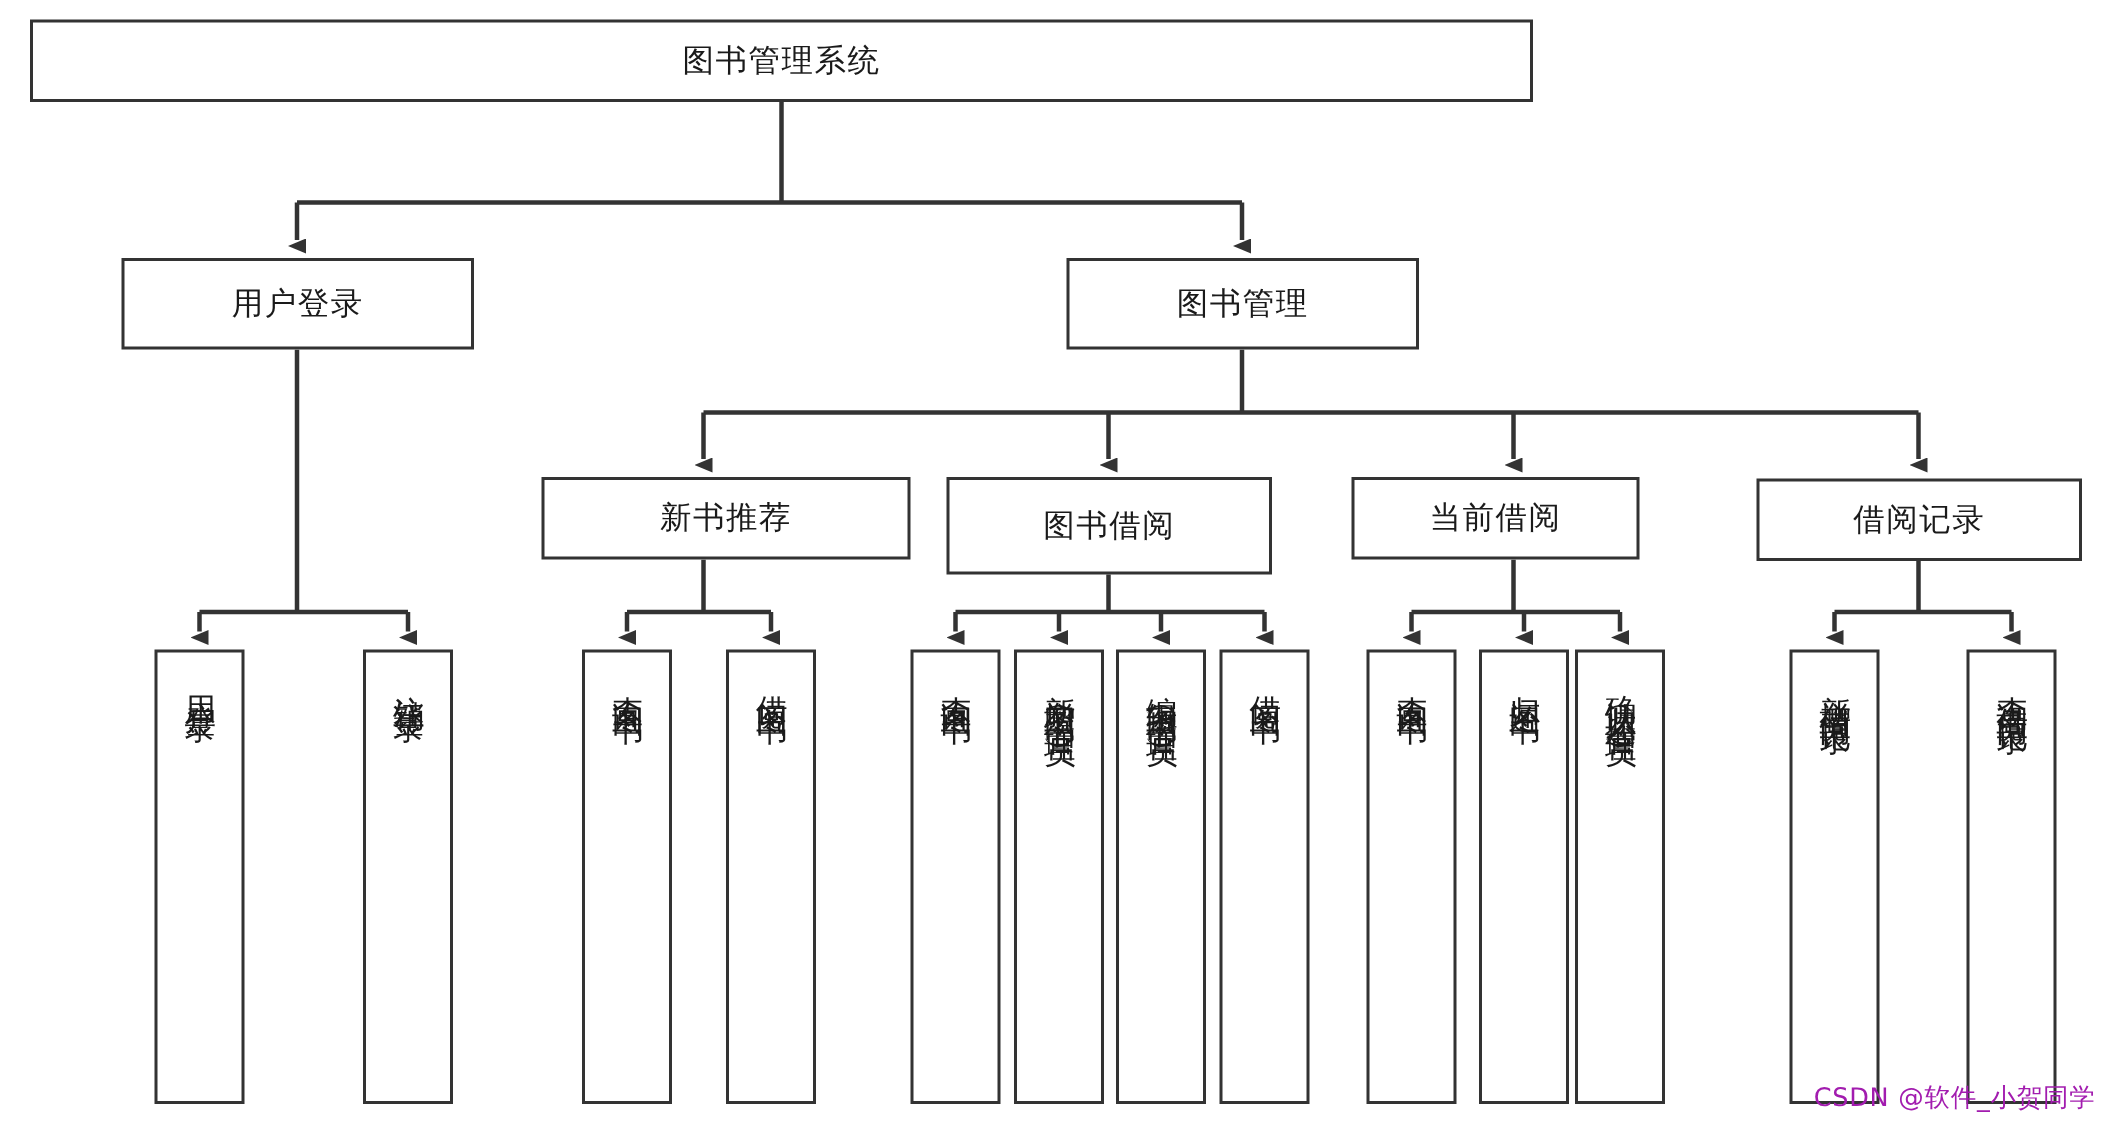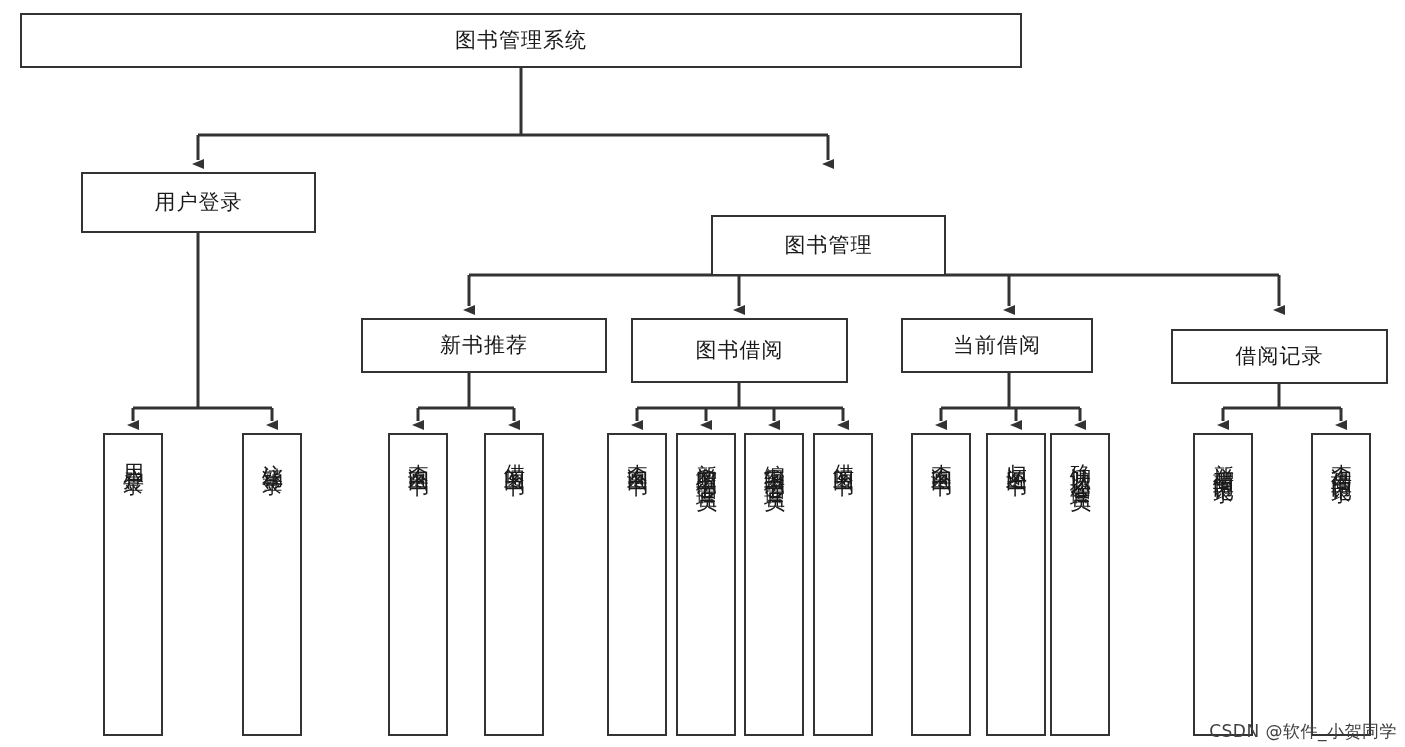--- a/index.html
+++ b/index.html
@@ -39,21 +39,21 @@
     font-size:21px;
     letter-spacing:4px;
     line-height:1;
     white-space:nowrap;
     user-select:none;
   }
   .watermark{
     position:absolute;
     right:8px;bottom:4px;
     font-size:17px;
-    color:#404040;
+    color:#a21caf;
     letter-spacing:0.5px;
     user-select:none;
     white-space:nowrap;
   }
 </style>
 </head>
 <body>
 
 <svg id="canvas" viewBox="0 0 1405 747" xmlns="http://www.w3.org/2000/svg">
   <defs>
@@ -98,33 +98,33 @@
     </g>
 </svg>
 
 <div id="nodes">
     <div class="node-box" style="left: 20px; top: 13px; width: 1002px; height: 55px;">
       <span class="node-label">图书管理系统</span>
     </div>
     <div class="node-box" style="left: 81px; top: 172px; width: 235px; height: 61px;">
       <span class="node-label">用户登录</span>
     </div>
-    <div class="node-box" style="left: 711px; top: 172px; width: 235px; height: 61px; margin-top: 43px;">
+    <div class="node-box" style="left: 711px; top: 172px; width: 235px; height: 61px;">
       <span class="node-label">图书管理</span>
     </div>
     <div class="node-box" style="left: 361px; top: 318px; width: 246px; height: 55px;">
       <span class="node-label">新书推荐</span>
     </div>
     <div class="node-box" style="left: 631px; top: 318px; width: 217px; height: 65px;">
       <span class="node-label">图书借阅</span>
     </div>
     <div class="node-box" style="left: 901px; top: 318px; width: 192px; height: 55px;">
       <span class="node-label">当前借阅</span>
     </div>
-    <div class="node-box" style="left: 1171px; top: 329px; width: 217px; height: 55px;">
+    <div class="node-box" style="left: 1171px; top: 319px; width: 217px; height: 55px;">
       <span class="node-label">借阅记录</span>
     </div>
     <div class="leaf-box" style="left: 103px; top: 433px; width: 60px; height: 303px;">
       <span class="leaf-label">用户登录</span>
     </div>
     <div class="leaf-box" style="left: 242px; top: 433px; width: 60px; height: 303px;">
       <span class="leaf-label">注销登录</span>
     </div>
     <div class="leaf-box" style="left: 388px; top: 433px; width: 60px; height: 303px;">
       <span class="leaf-label">查询图书</span>

